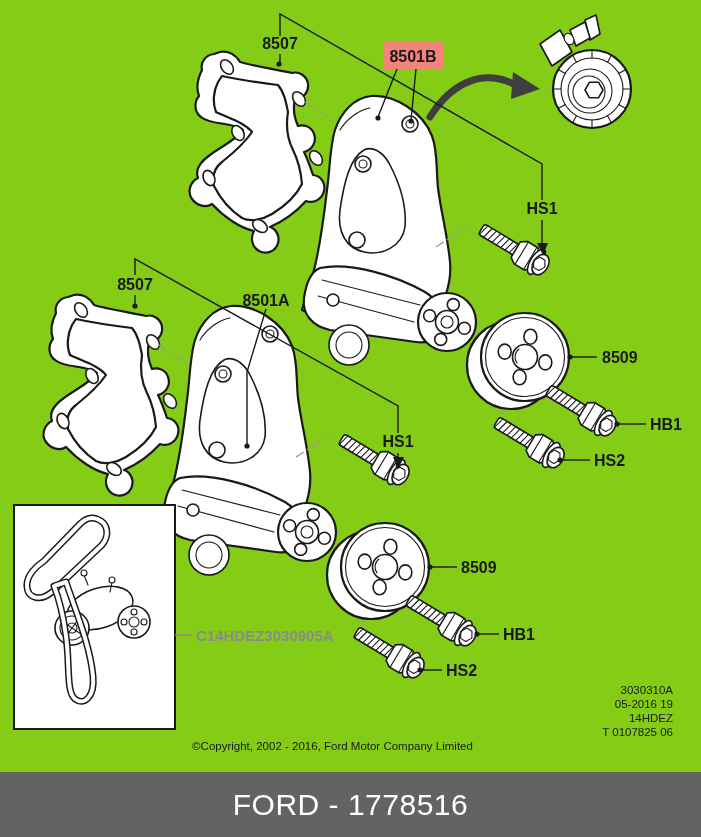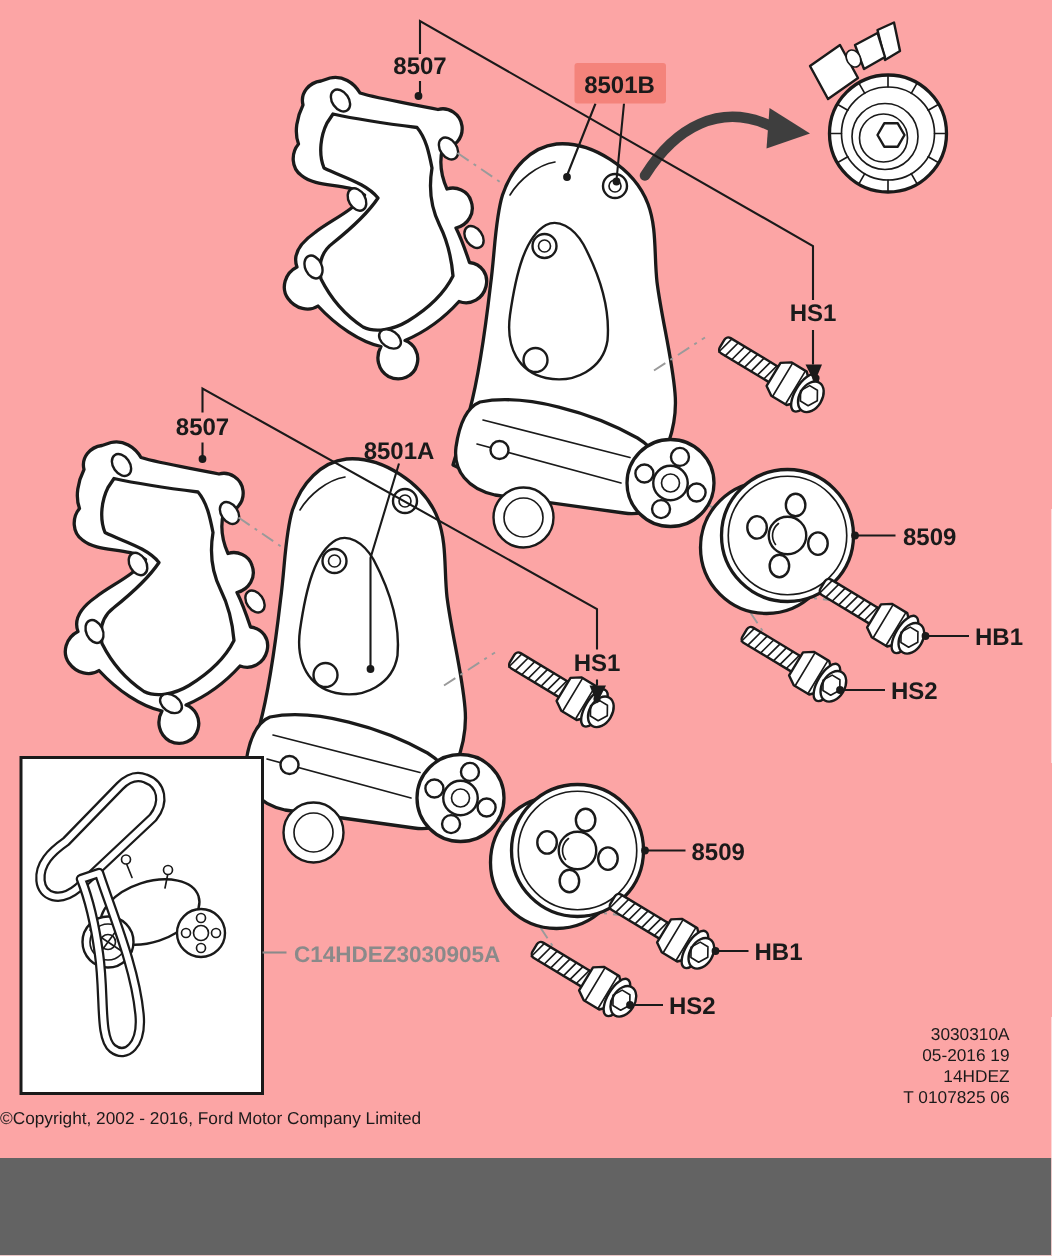--- a/index.html
+++ b/index.html
@@ -1,33 +1,33 @@
 <!DOCTYPE html>
 <html style="--footer-bg: #636363;"><head>
 <meta charset="utf-8">
 <style>
   html,body{margin:0;padding:0;background:#fff;}
-  #page{position:relative;width:701px;height:837px;background:#fca5a5;overflow:hidden;
+  #page{position:relative;width:701px;height:837px;background:#84cc16;overflow:hidden;
         font-family:"Liberation Sans",sans-serif;}
   svg{position:absolute;left:0;top:0;}
   .ln{fill:none;stroke:#1a1a1a;stroke-width:2.2;stroke-linejoin:round;stroke-linecap:round;}
   .ln15{fill:none;stroke:#1a1a1a;stroke-width:1.6;stroke-linejoin:round;stroke-linecap:round;}
   .ln12{fill:none;stroke:#1a1a1a;stroke-width:1.1;stroke-linejoin:round;stroke-linecap:round;}
   .wh{fill:#ffffff;}
   .lead{stroke:#1a1a1a;stroke-width:1.4;fill:none;}
   .glead{stroke:#8a8a8a;stroke-width:1.4;fill:none;}
   .dash{stroke:#9a9a9a;stroke-width:1.3;fill:none;stroke-dasharray:9 4 2 4;}
   .dot{fill:#1a1a1a;stroke:none;}
   .arrfill{fill:#3e3e3e;stroke:none;}
   .arrcurve{fill:none;stroke:#3e3e3e;stroke-width:7;stroke-linecap:round;}
   .lbl{font:bold 16px "Liberation Sans",sans-serif;fill:#1a1a1a;}
   .lblgray{font:bold 15px "Liberation Sans",sans-serif;fill:#8a8a8a;}
   .smalltxt{font:11.5px "Liberation Sans",sans-serif;color:#1a1a1a;}
   #corner-block{position:absolute;right:28px;top:683px;text-align:right;line-height:14px;}
-  #copyright{position:absolute;left:0;top:740px;width:665px;}
+  #copyright{position:absolute;left:0;top:740px;width:665px;text-align:center;}
   #footer{position:absolute;left:0;bottom:0;width:701px;height:65px;
           background:var(--footer-bg,#636363);display:flex;align-items:center;
           justify-content:center;gap:55px;color:#fff;font-size:30px;letter-spacing:.5px;}
 </style>
 </head>
 <body>
 
 <div id="page">
 
 <svg width="701" height="772" viewBox="0 0 701 772" xmlns="http://www.w3.org/2000/svg" xmlns:xlink="http://www.w3.org/1999/xlink">
@@ -260,15 +260,16 @@
   <div id="corner-block" class="smalltxt">
     <div>3030310A</div>
     <div>05-2016 19</div>
     <div>14HDEZ</div>
     <div>T 0107825 06</div>
   </div>
 
   <div id="copyright" class="smalltxt">©Copyright, 2002 - 2016, Ford Motor Company Limited</div>
 
   <div id="footer">
+    <span>FORD - 1778516</span>
   </div>
 
 </div>
 
 </body></html>

